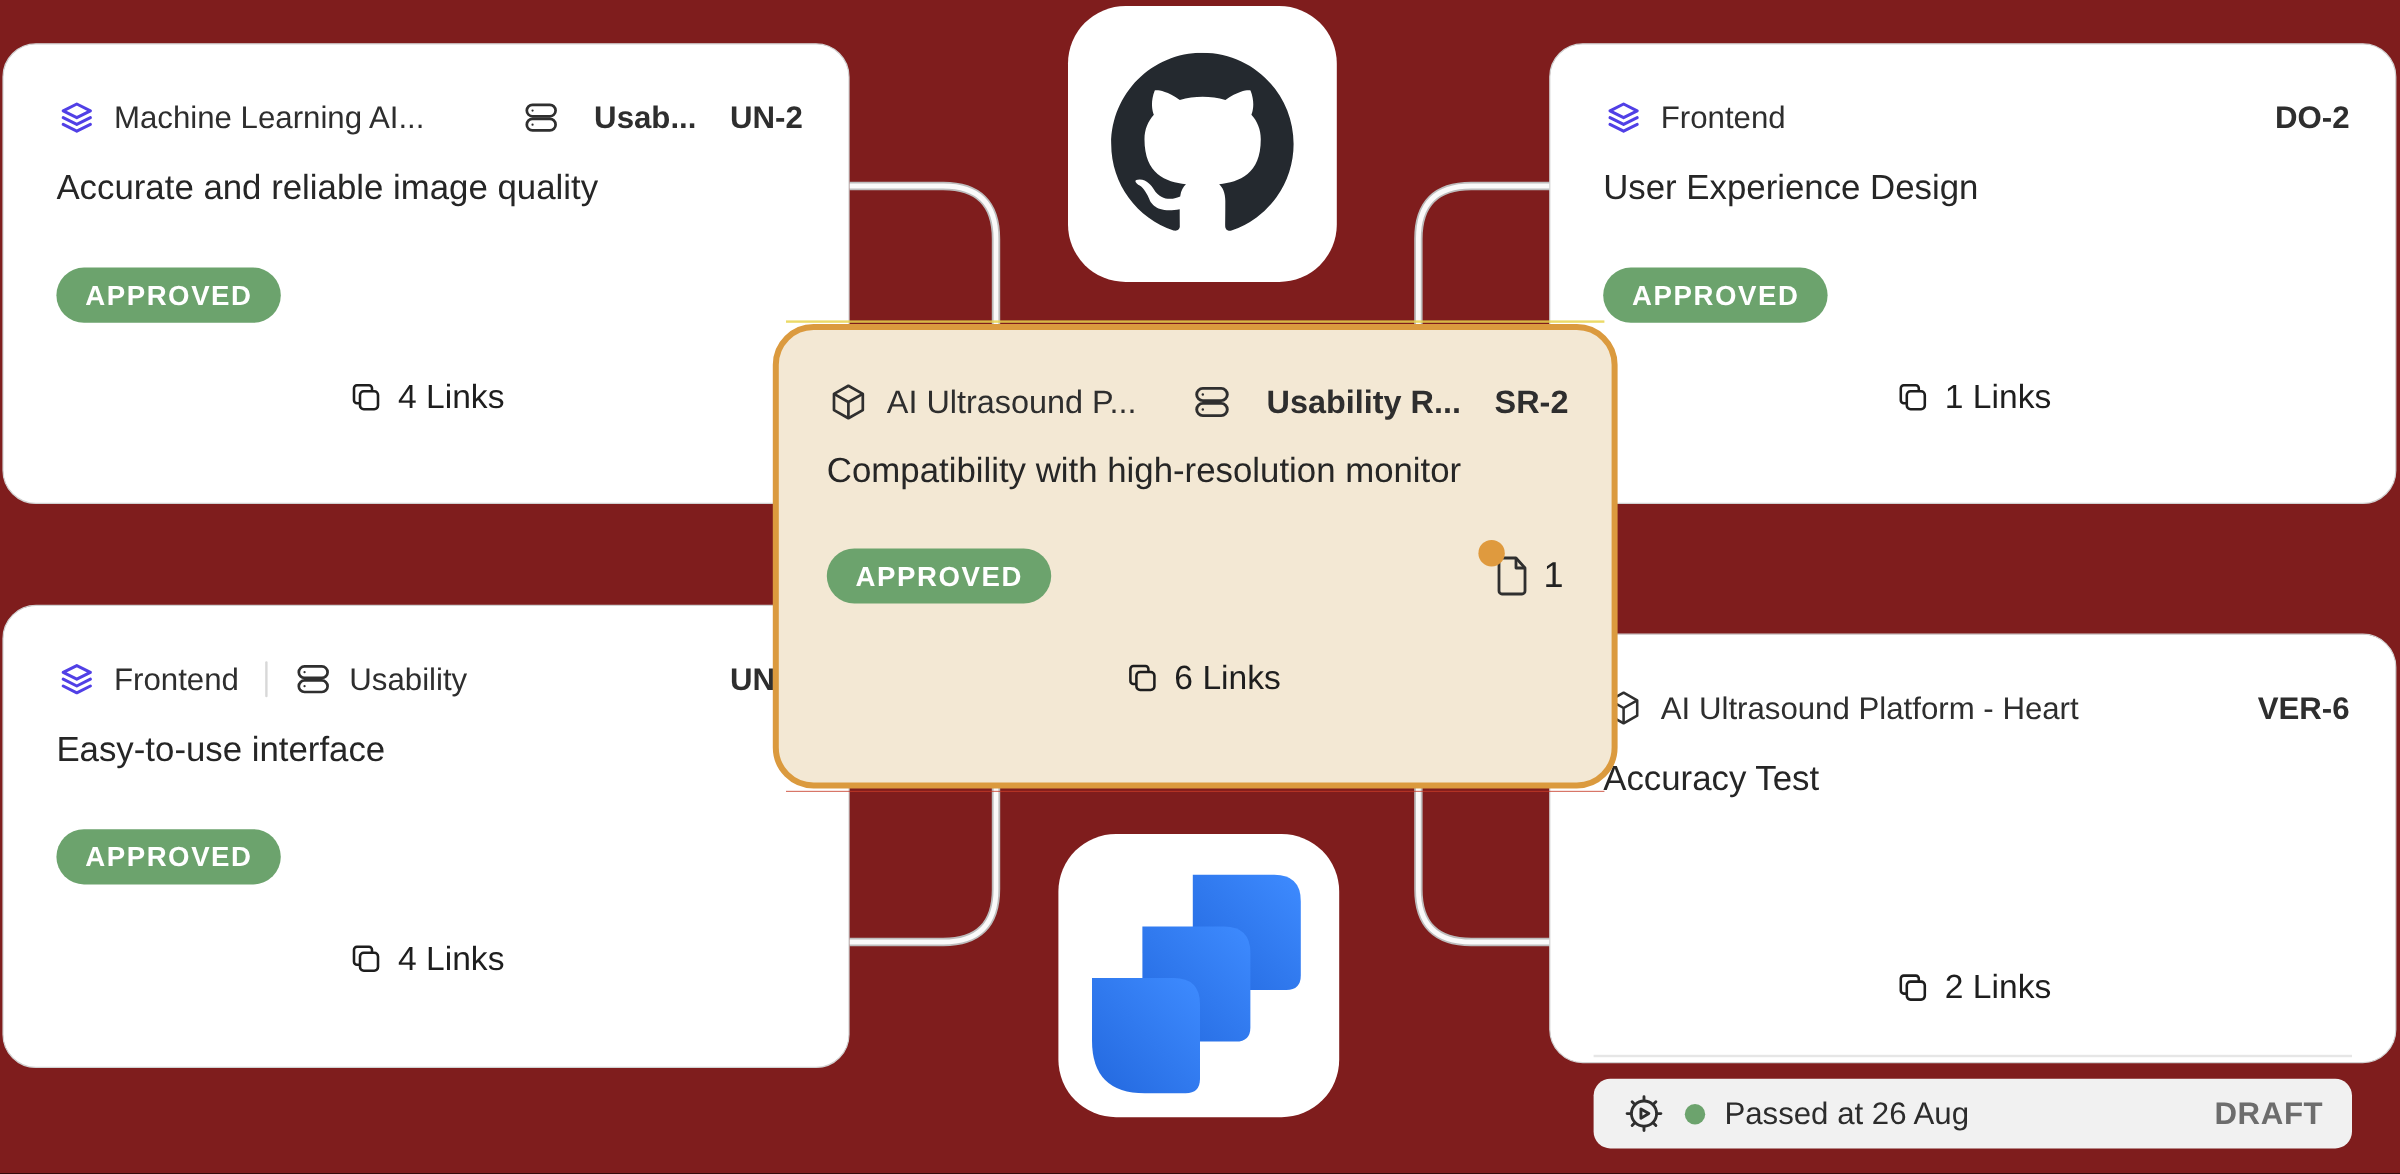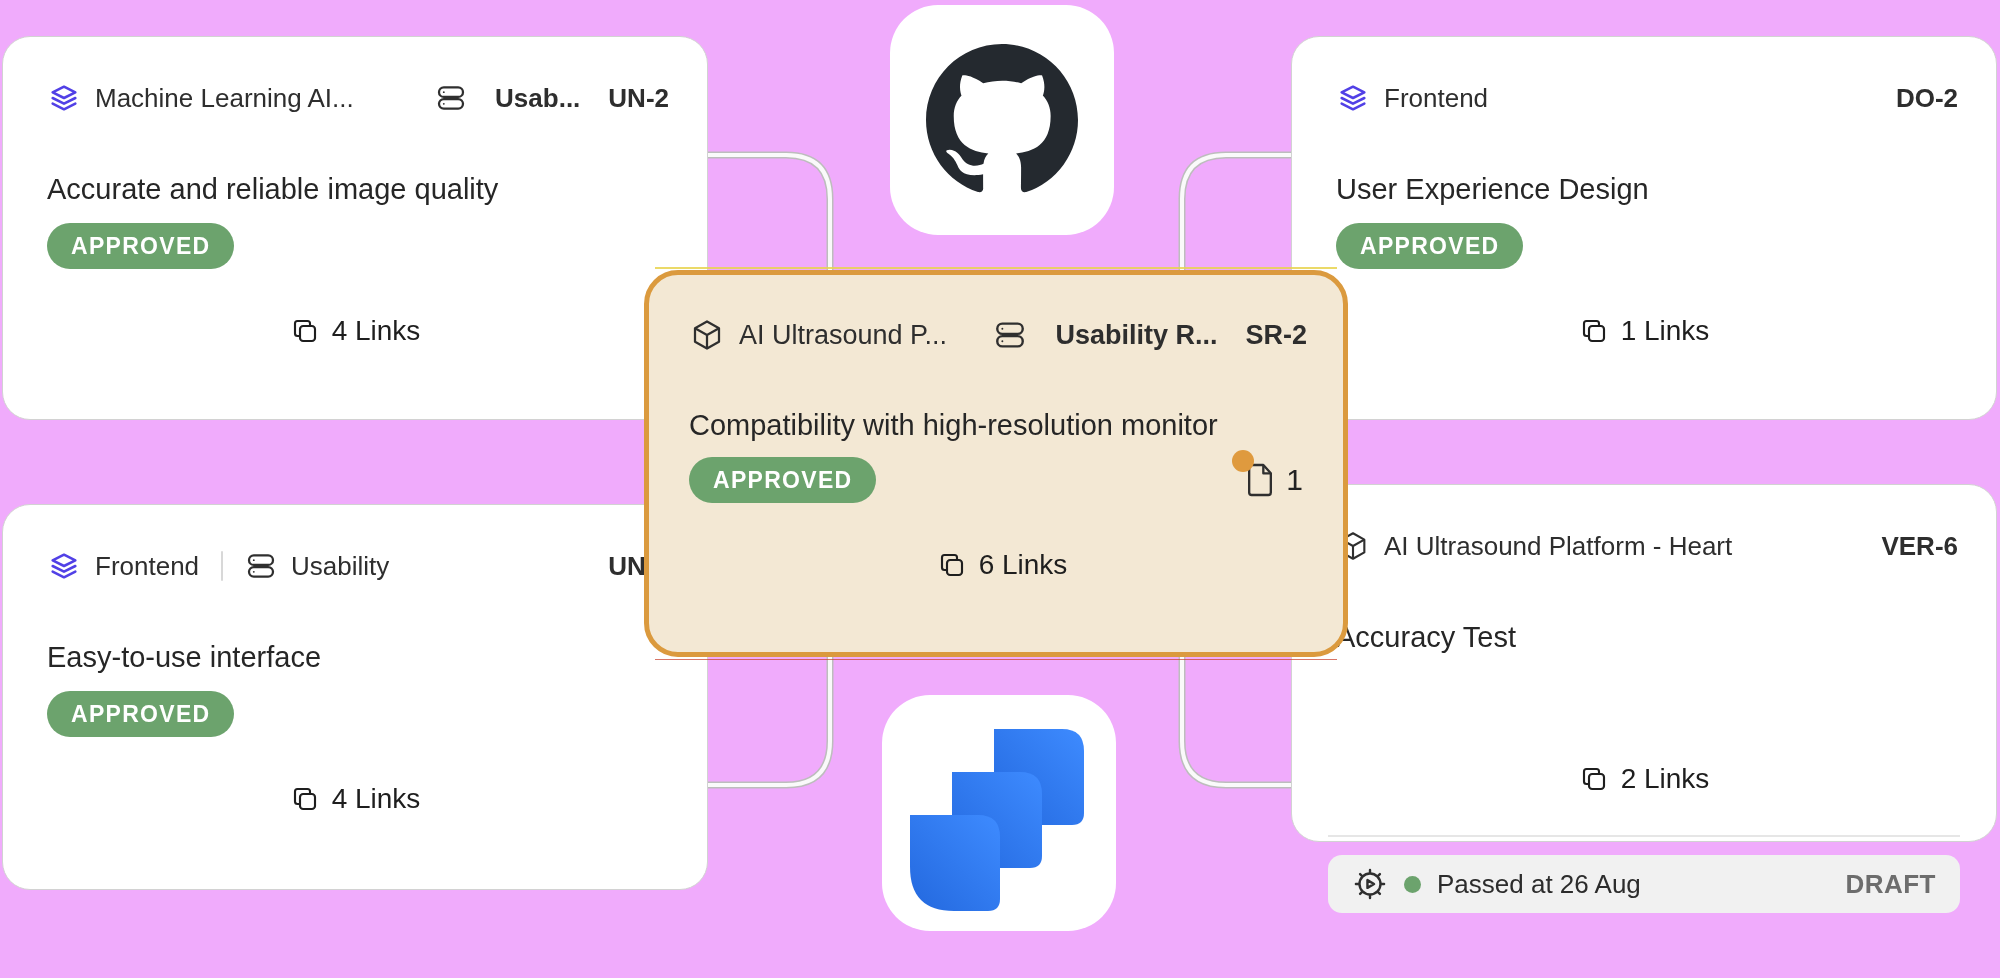--- a/index.html
+++ b/index.html
@@ -1,35 +1,35 @@
 <!DOCTYPE html>
 <html><head>
 <meta charset="utf-8">
 <style>
   html,body{margin:0;padding:0;background:#000;}
-  #stage{position:relative;width:2000px;height:978px;background:#f0abfc;overflow:hidden;
+  #stage{position:relative;width:2000px;height:978px;background:#7f1d1d;overflow:hidden;
          font-family:"Liberation Sans",sans-serif;}
   
   #wires{position:absolute;left:0;top:0;z-index:0;}
   .wire-casing{fill:none;stroke:#bdbdbd;stroke-width:7;}
   .wire-core{fill:none;stroke:#fafafa;stroke-width:4;}
   
   .card{position:absolute;background:#fff;border:1px solid #d2d2d2;border-radius:28px;
         box-sizing:border-box;z-index:1;}
   .card.center{background:#F3E8D4;border:5px solid #DB9A3E;border-radius:34px;z-index:3;}
   .hairline{position:absolute;left:6px;right:6px;height:2px;z-index:3;}
   .card-header{position:absolute;top:44px;left:44px;right:38px;display:flex;align-items:center;
         gap:14px;font-size:26px;color:#2e2e2e;white-space:nowrap;}
   .center .card-header{top:42px;left:40px;right:36px;font-size:27px;}
   .hgroup{display:flex;align-items:center;gap:28px;min-width:0;font-weight:bold;}
   .hgroup.right{margin-left:auto;}
   .card-id{color:#2e2e2e;}
   .vdiv{width:2px;height:30px;background:#d8d8d8;margin:0 8px;border-radius:1px;}
   .card-title{position:absolute;top:104px;left:44px;right:38px;font-size:29px;color:#262626;
-        white-space:nowrap;overflow:hidden;margin-top:32px;}
+        white-space:nowrap;overflow:hidden;}
   .center .card-title{top:102px;left:40px;}
   .badge-row{position:absolute;top:186px;left:44px;right:44px;display:flex;align-items:center;}
   .center .badge-row{top:182px;left:40px;right:40px;}
   .badge{display:inline-flex;align-items:center;height:46px;padding:0 24px;border-radius:24px;
         color:#fff;font-weight:bold;font-size:23px;letter-spacing:1.3px;}
   .attach{margin-left:auto;display:flex;align-items:center;gap:6px;font-size:30px;color:#222;position:relative;}
   .attach-dot{position:absolute;left:-8px;top:-10px;width:22px;height:22px;border-radius:50%;background:#DF9A3E;}
   .links-row{position:absolute;top:278px;left:0;right:0;display:flex;justify-content:center;
         align-items:center;gap:12px;font-size:28px;color:#1e1e1e;}
   .center .links-row{top:274px;margin-left:12px;}
@@ -167,21 +167,21 @@
       </div>
     <div class="links-row">
       <svg class="icon" width="30" height="30" viewBox="0 0 24 24" fill="none" stroke="#1e1e1e" stroke-width="1.7">
         <rect x="8" y="8" width="12" height="12" rx="2.5"></rect>
           <path d="M16 8V6a2 2 0 0 0-2-2H6a2 2 0 0 0-2 2v8a2 2 0 0 0 2 2h2"></path>
       </svg>
       <span>4 Links</span>
     </div>
   </div>
 
-  <div class="card" style="left:1291px;top:484px;width:706px;height:358px;">
+  <div class="card" style="left:1291px;top:528px;width:706px;height:358px;">
     <div class="card-header">
       <svg class="icon" width="34" height="34" viewBox="0 0 24 24" fill="none" stroke="#2f2f2f" stroke-width="1.5" stroke-linejoin="round">
         <path d="M12 3l8 4.5v9L12 21l-8-4.5v-9z"></path>
           <path d="M12 12l8-4.5M12 12L4 7.5M12 12v9"></path>
       </svg>
       <span>AI Ultrasound Platform - Heart</span>
       <span class="hgroup right">
         <span class="card-id">VER-6</span>
       </span>
     </div>

